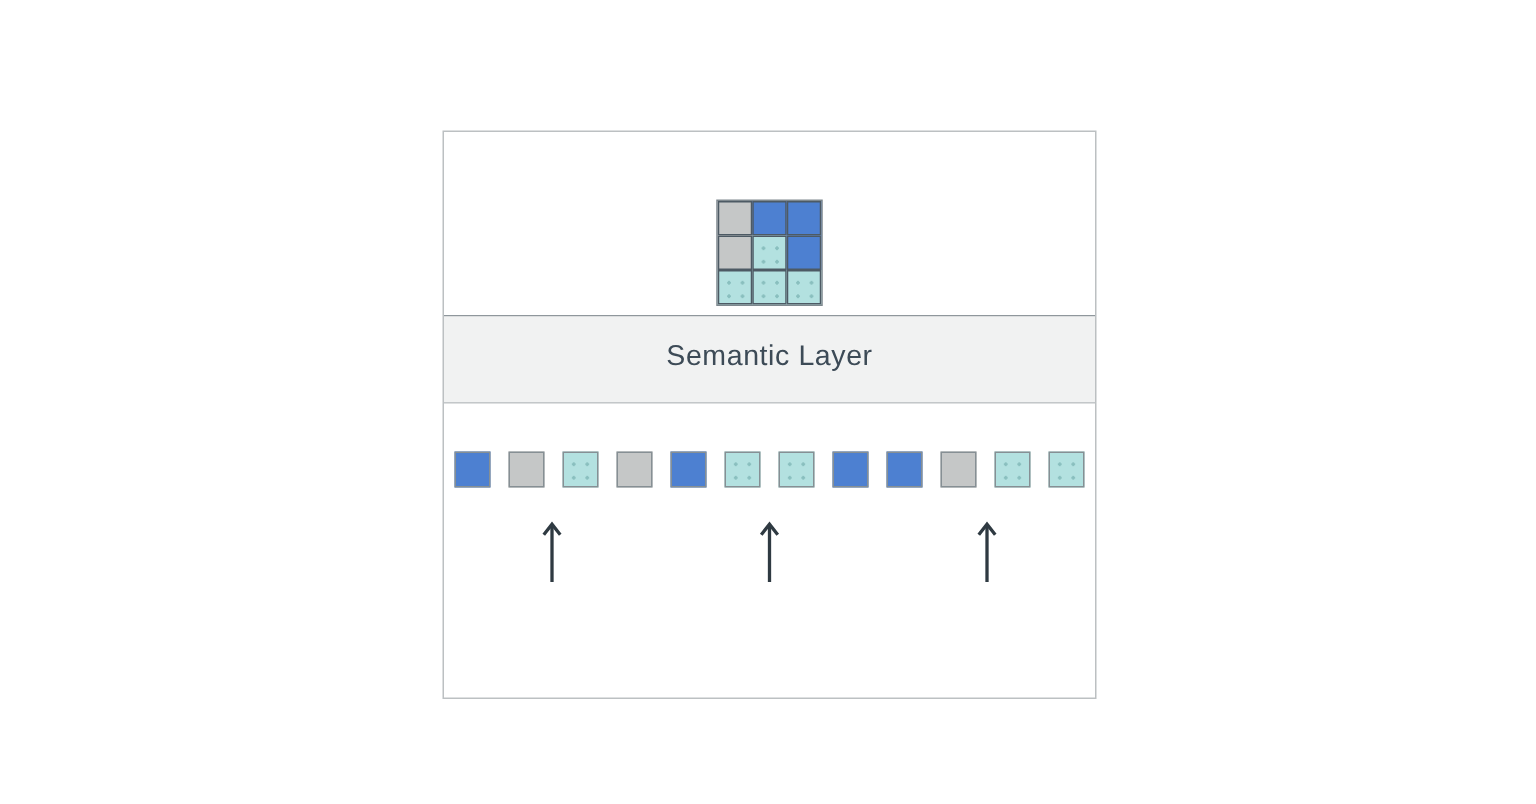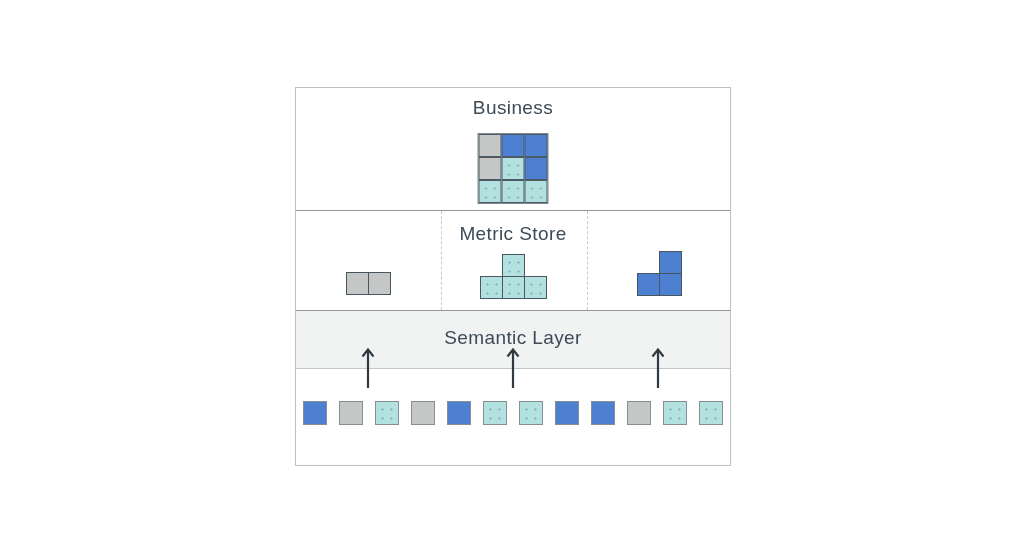--- a/index.html
+++ b/index.html
@@ -77,54 +77,33 @@
     border:1px solid #868f94;
   }
 </style>
 </head>
 <body>
 
 <div class="canvas">
   <div class="box">
 
     <div class="section sec-business">
-      <div class="label lbl-business">Business</div>
       <div class="business-grid">
           <div class="sq gray"></div>
           <div class="sq blue"></div>
           <div class="sq blue"></div>
           <div class="sq gray"></div>
           <div class="sq teal"></div>
           <div class="sq blue"></div>
           <div class="sq teal"></div>
           <div class="sq teal"></div>
           <div class="sq teal"></div>
         </div>
     </div>
 
-    <div class="section sec-metric">
-      <div class="vdivider vd-1"></div>
-      <div class="vdivider vd-2"></div>
-      <div class="label lbl-metric">Metric Store</div>
-      <div class="shape shape-0" style="width: 45px; height: 23px;">
-          <div class="mcell gray" style="left: 0px; top: 0px;"></div>
-          <div class="mcell gray" style="left: 22px; top: 0px;"></div>
-        </div>
-      <div class="shape shape-1" style="width: 67px; height: 45px;">
-          <div class="mcell teal" style="left: 22px; top: 0px;"></div>
-          <div class="mcell teal" style="left: 0px; top: 22px;"></div>
-          <div class="mcell teal" style="left: 22px; top: 22px;"></div>
-          <div class="mcell teal" style="left: 44px; top: 22px;"></div>
-        </div>
-      <div class="shape shape-2" style="width: 45px; height: 45px;">
-          <div class="mcell blue" style="left: 22px; top: 0px;"></div>
-          <div class="mcell blue" style="left: 0px; top: 22px;"></div>
-          <div class="mcell blue" style="left: 22px; top: 22px;"></div>
-        </div>
-    </div>
 
     <div class="section sec-semantic">
       <div class="label lbl-semantic">Semantic Layer</div>
     </div>
 
     <div class="section sec-data">
       <div class="data-row">
           <div class="dsq blue"></div>
           <div class="dsq gray"></div>
           <div class="dsq teal"></div>

